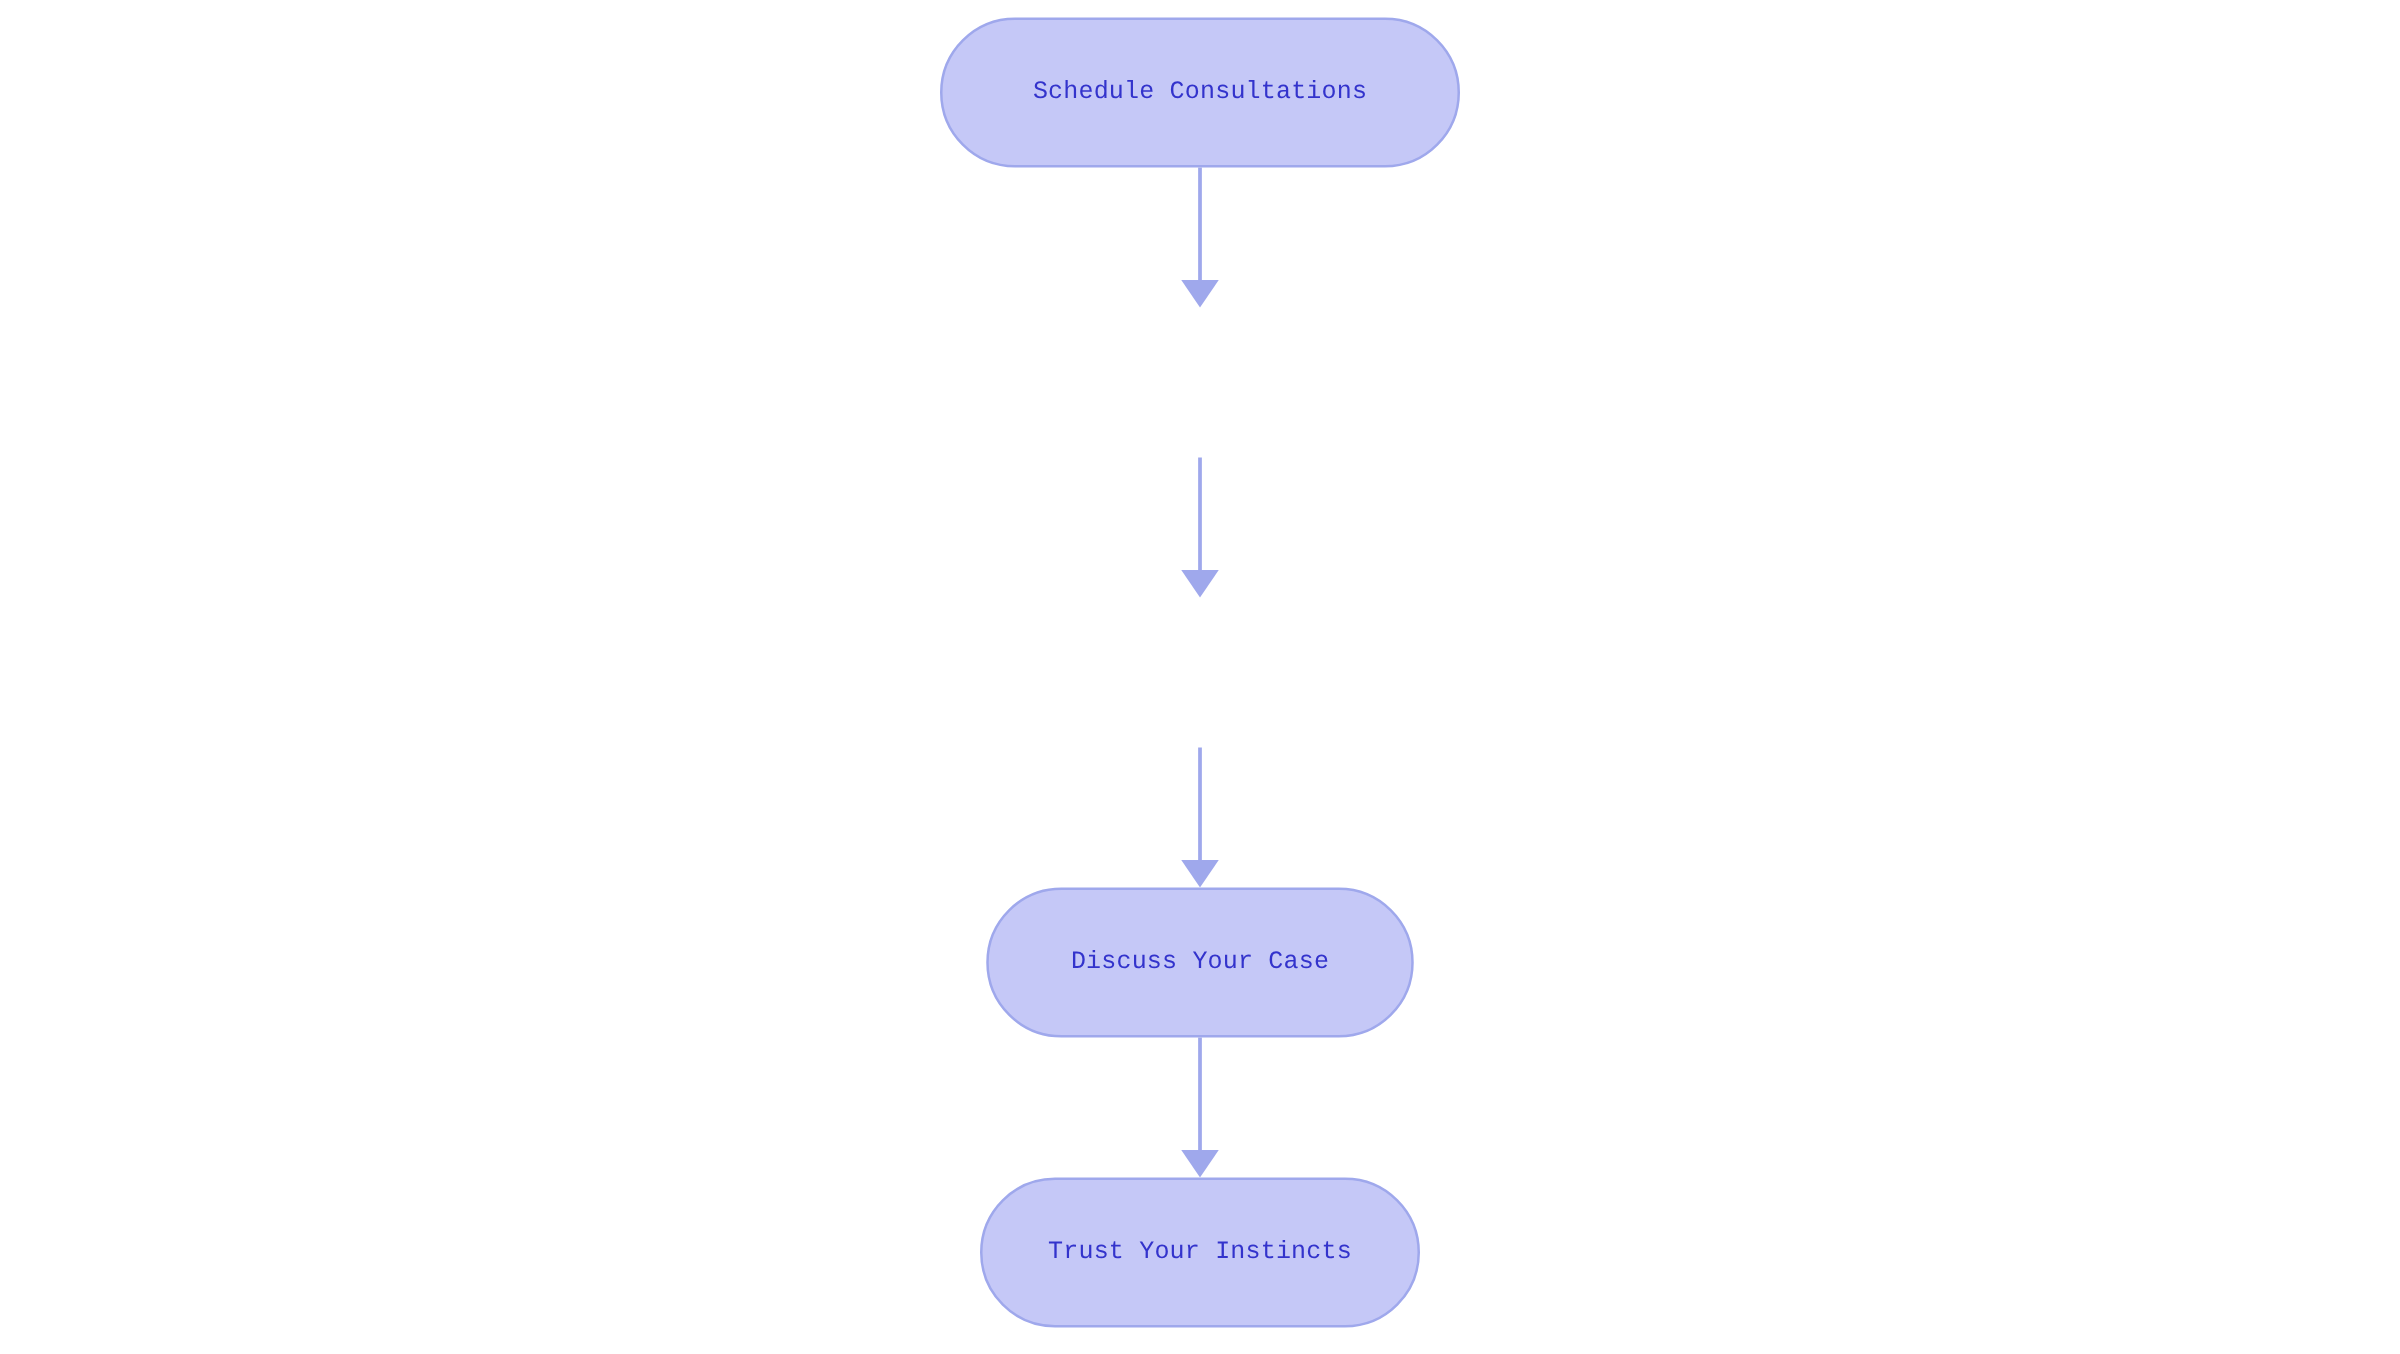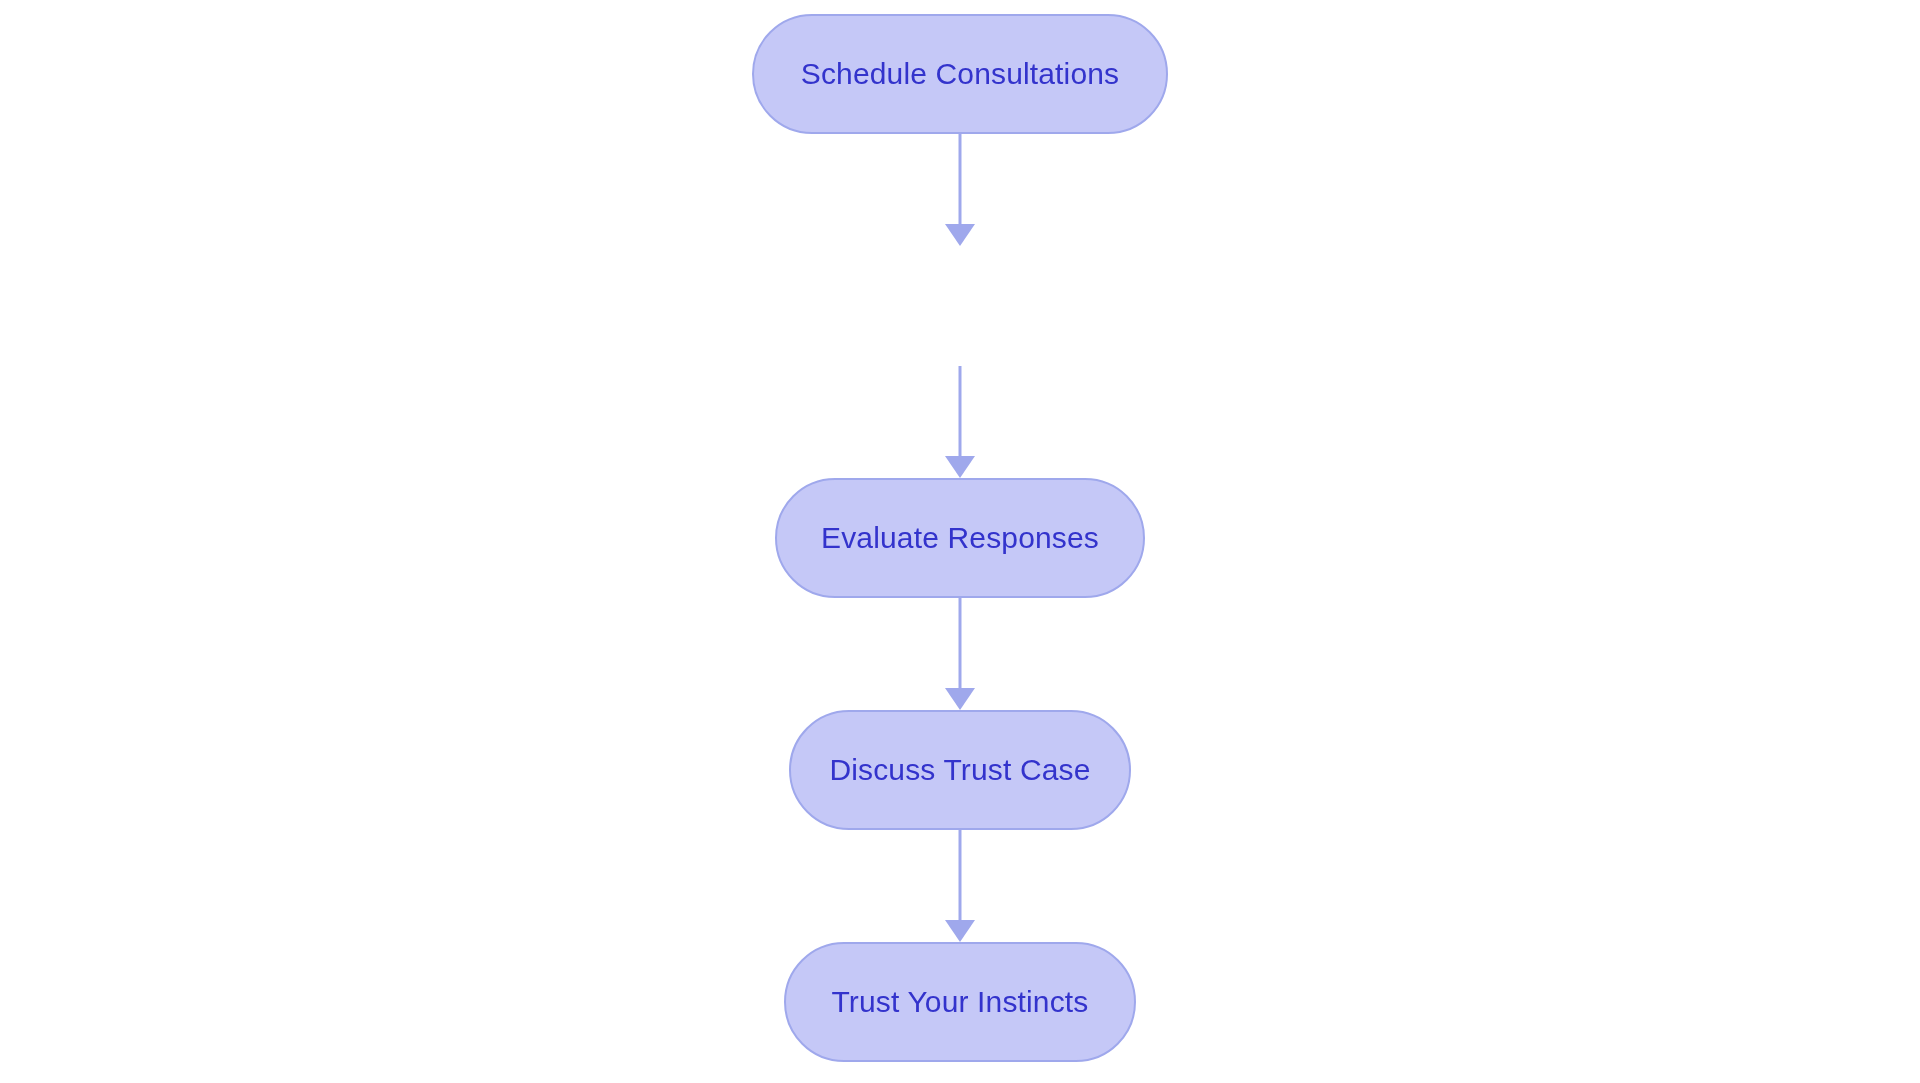--- a/index.html
+++ b/index.html
@@ -40,27 +40,27 @@
     border: 2px solid #9fa8ec;
     border-radius: 60px;
     background: #c5c8f7;
     display: flex;
     align-items: center;
     justify-content: center;
     transform: translateX(-50%);
   }
   .flow-node-label {
     color: #3333cc;
-    font-size: 30px;
+    font-size: 20px;
     font-weight: 400;
     letter-spacing: 0.15px;
     line-height: 1;
     white-space: nowrap;
     text-align: center;
-    font-family: Liberation Sans, sans-serif;
+    font-family: Liberation Mono, monospace;
   }
 
   .node-1 { left: 960px; top: 14px;   width: 416px; }
   .node-2 { left: 960px; top: 246px;  width: 342px; }
   .node-3 { left: 960px; top: 478px;  width: 370px; }
   .node-4 { left: 960px; top: 710px;  width: 342px; }
   .node-5 { left: 960px; top: 942px;  width: 352px; }
 </style>
 </head>
 <body>
@@ -88,25 +88,22 @@
       <line x1="960" y1="830" x2="960" y2="920" stroke="#9fa8ec" stroke-width="3"></line>
       <polygon points="945,920 975,920 960,942" fill="#9fa8ec"></polygon>
     </g>
   </svg>
 
   <div class="flow-node node-1">
     <span class="flow-node-label">Schedule Consultations</span>
   </div>
 
 
-  <div class="flow-node node-3">
-    <span class="flow-node-label">Evaluate Responses</span>
-  </div>
 
   <div class="flow-node node-4">
-    <span class="flow-node-label">Discuss Trust Case</span>
+    <span class="flow-node-label">Discuss Your Case</span>
   </div>
 
   <div class="flow-node node-5">
     <span class="flow-node-label">Trust Your Instincts</span>
   </div>
 
 </div>
 
 </body></html>

